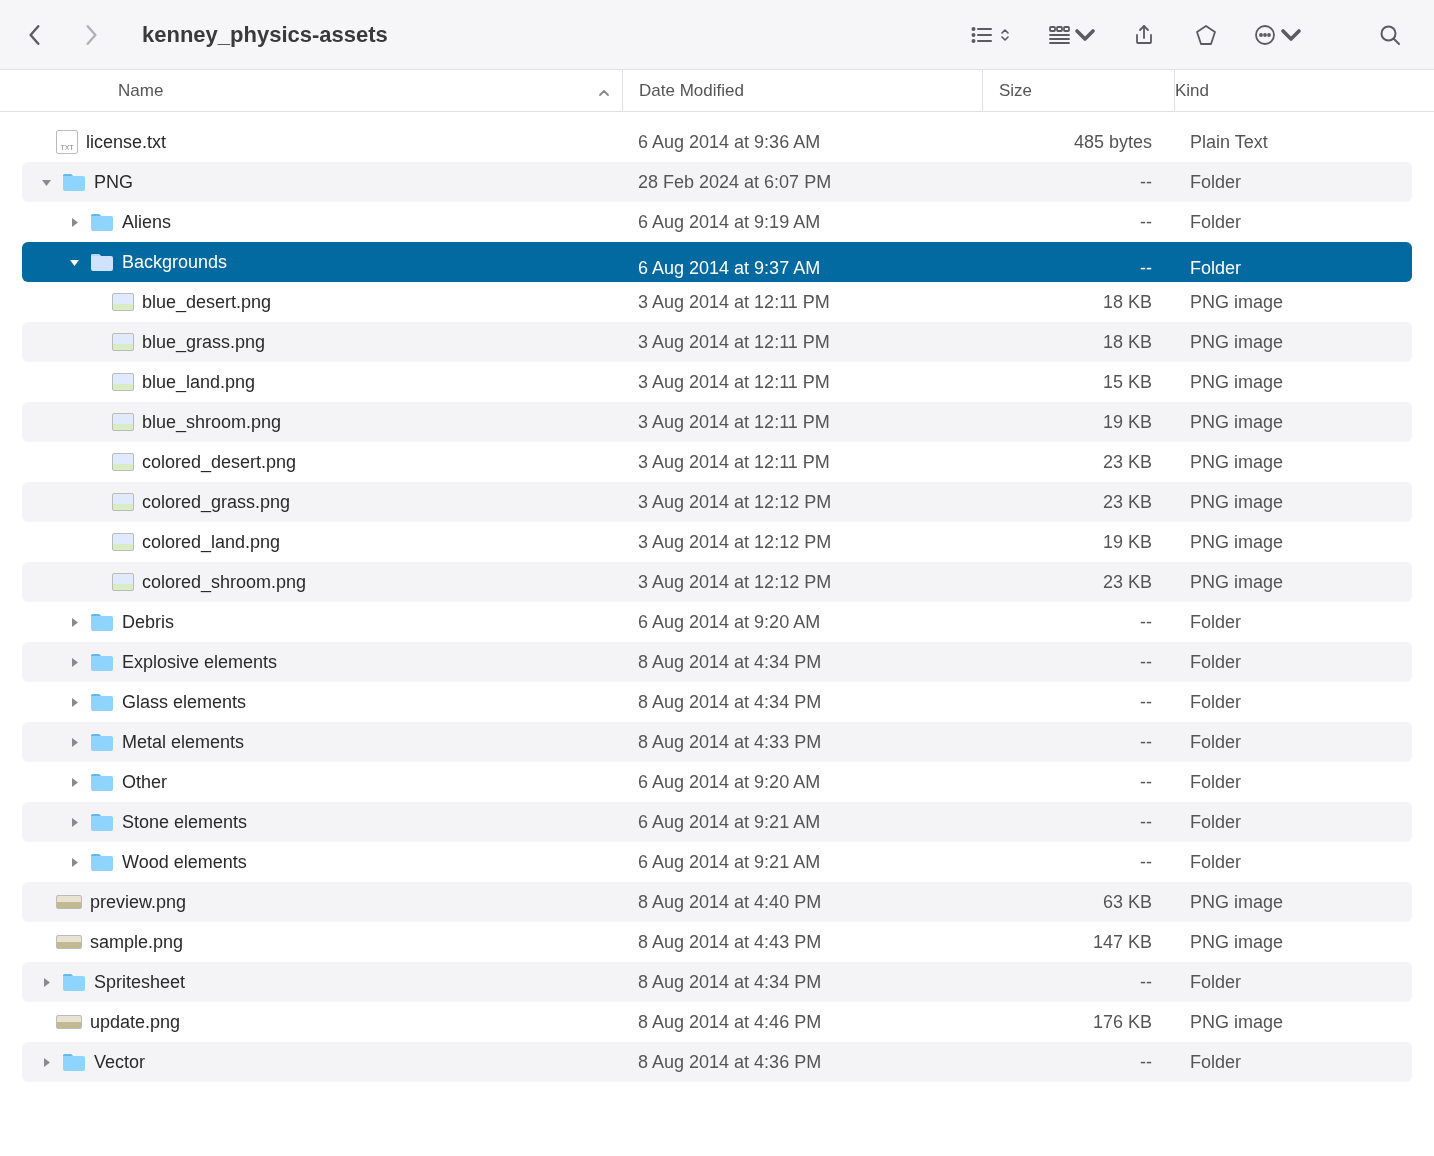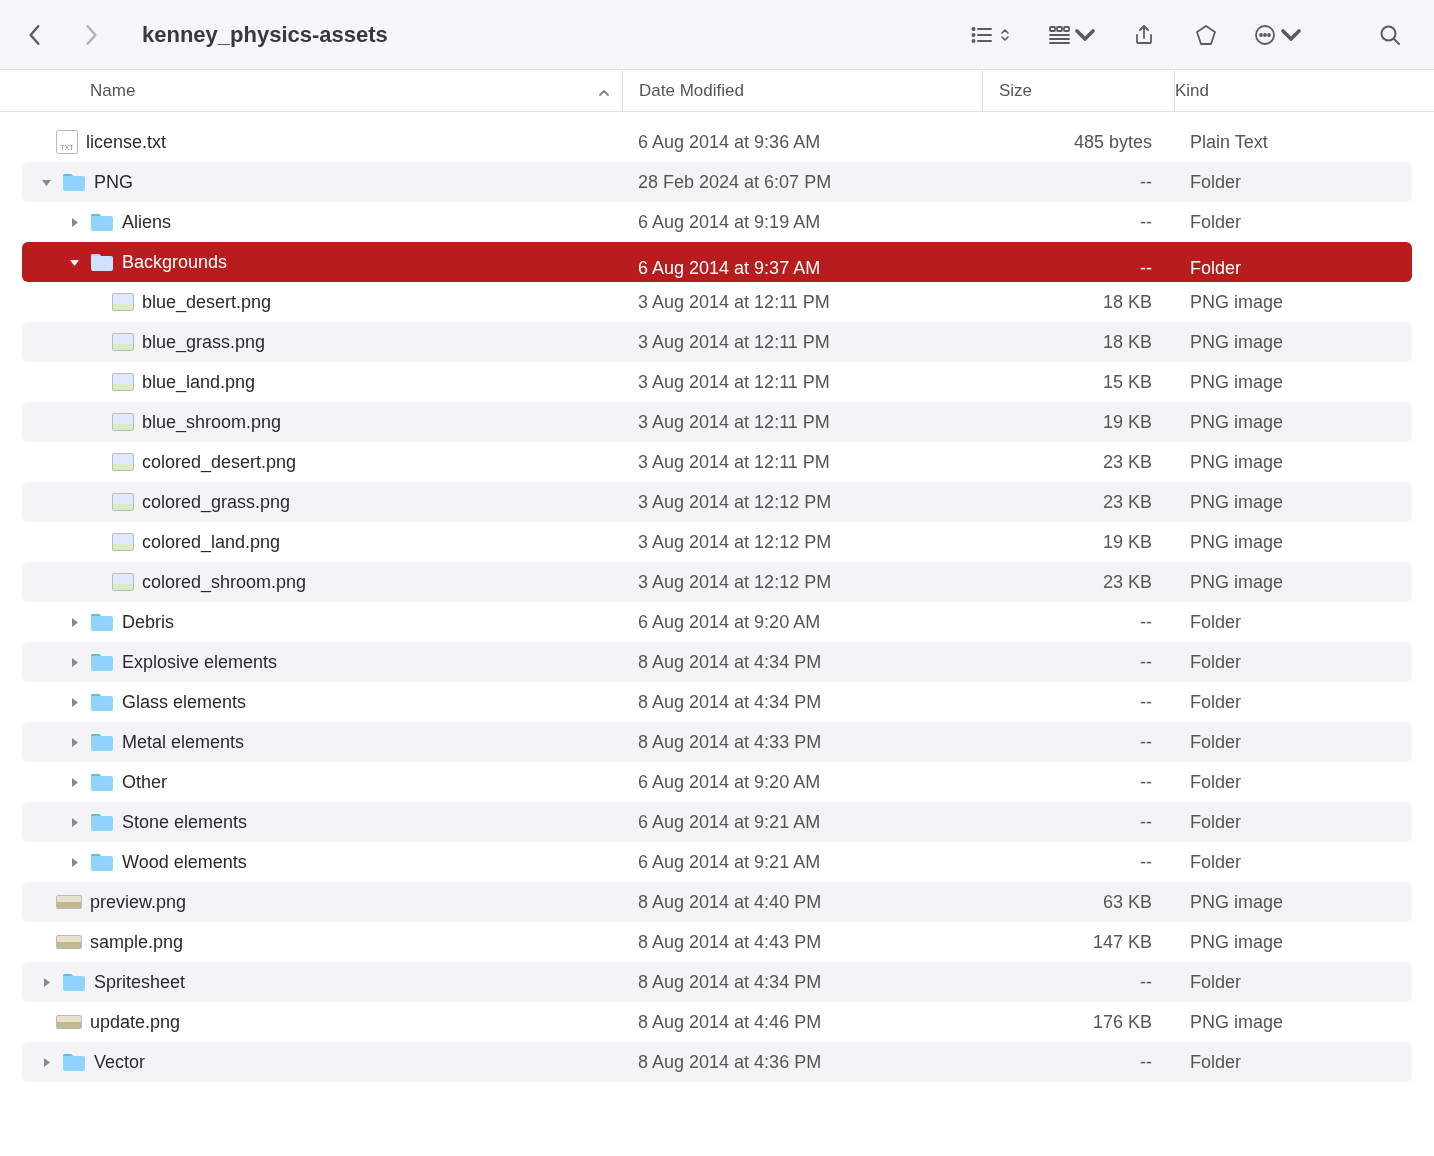--- a/index.html
+++ b/index.html
@@ -13,32 +13,32 @@
 .nav-btn svg { width:18px; height:22px; }
 .title { font-size:22px; font-weight:600; color:#3a3a3c; margin-left:18px; }
 .spacer { flex:1; }
 .tool-btn { width:40px; height:40px; display:flex; align-items:center; justify-content:center; color:#5b5b60; cursor:pointer; position:relative; }
 .tool-btn svg { width:24px; height:24px; }
 .tool-btn.wide { width:60px; }
 .mini-chevron { width:12px; height:12px; margin-left:2px; }
 
 
 .header-row { height:42px; display:flex; align-items:center; border-bottom:1px solid #e0e0e3; font-size:17px; color:#555; }
-.col-name { flex:0 0 622px; display:flex; align-items:flex-end; padding-left:90px; }
+.col-name { flex:0 0 622px; display:flex; align-items:flex-end; padding-left:118px; }
 .col-name .sort-ind { margin-left:auto; margin-right:12px; color:#888; font-size:14px; }
 .col-date { flex:0 0 360px; padding-left:16px; border-left:1px solid #e0e0e3; height:100%; display:flex; align-items:center; }
 .col-size { flex:0 0 192px; padding-right:22px; text-align:right; border-left:1px solid #e0e0e3; height:100%; display:flex; align-items:center; justify-content:flex-start; }
 .col-size span { padding-left:16px; }
 .col-kind { flex:1; padding-left:0; border-left:1px solid #e0e0e3; height:100%; display:flex; align-items:center; }
 
 
 .rows { padding:10px 22px 0 22px; }
 .row { height:40px; display:flex; align-items:center; border-radius:6px; font-size:18px; color:#2a2a2c; }
 .row.alt { background:#f4f4f6; }
-.row.sel { background:#b91c1c; color:#fff; }
+.row.sel { background:#0369a1; color:#fff; }
 .row.sel .c-date,.row.sel .c-size,.row.sel .c-kind{ color:#fff;margin-top:13px; }
 .c-name { flex:0 0 600px; display:flex; align-items:center; gap:8px; overflow:hidden; }
 .c-date { flex:0 0 360px; padding-left:16px; color:#555; }
 .c-size { flex:0 0 192px; padding-right:22px; text-align:right; color:#555; }
 .c-kind { flex:1; padding-left:16px; color:#555; }
 .indent { flex-shrink:0; }
 .disclosure { width:16px; height:16px; display:flex; align-items:center; justify-content:center; color:#8a8a8e; flex-shrink:0; }
 .row.sel .disclosure { color:#fff; }
 .disclosure svg { width:11px; height:11px; }
 .icon { width:24px; height:24px; flex-shrink:0; display:flex; align-items:center; justify-content:center; }

